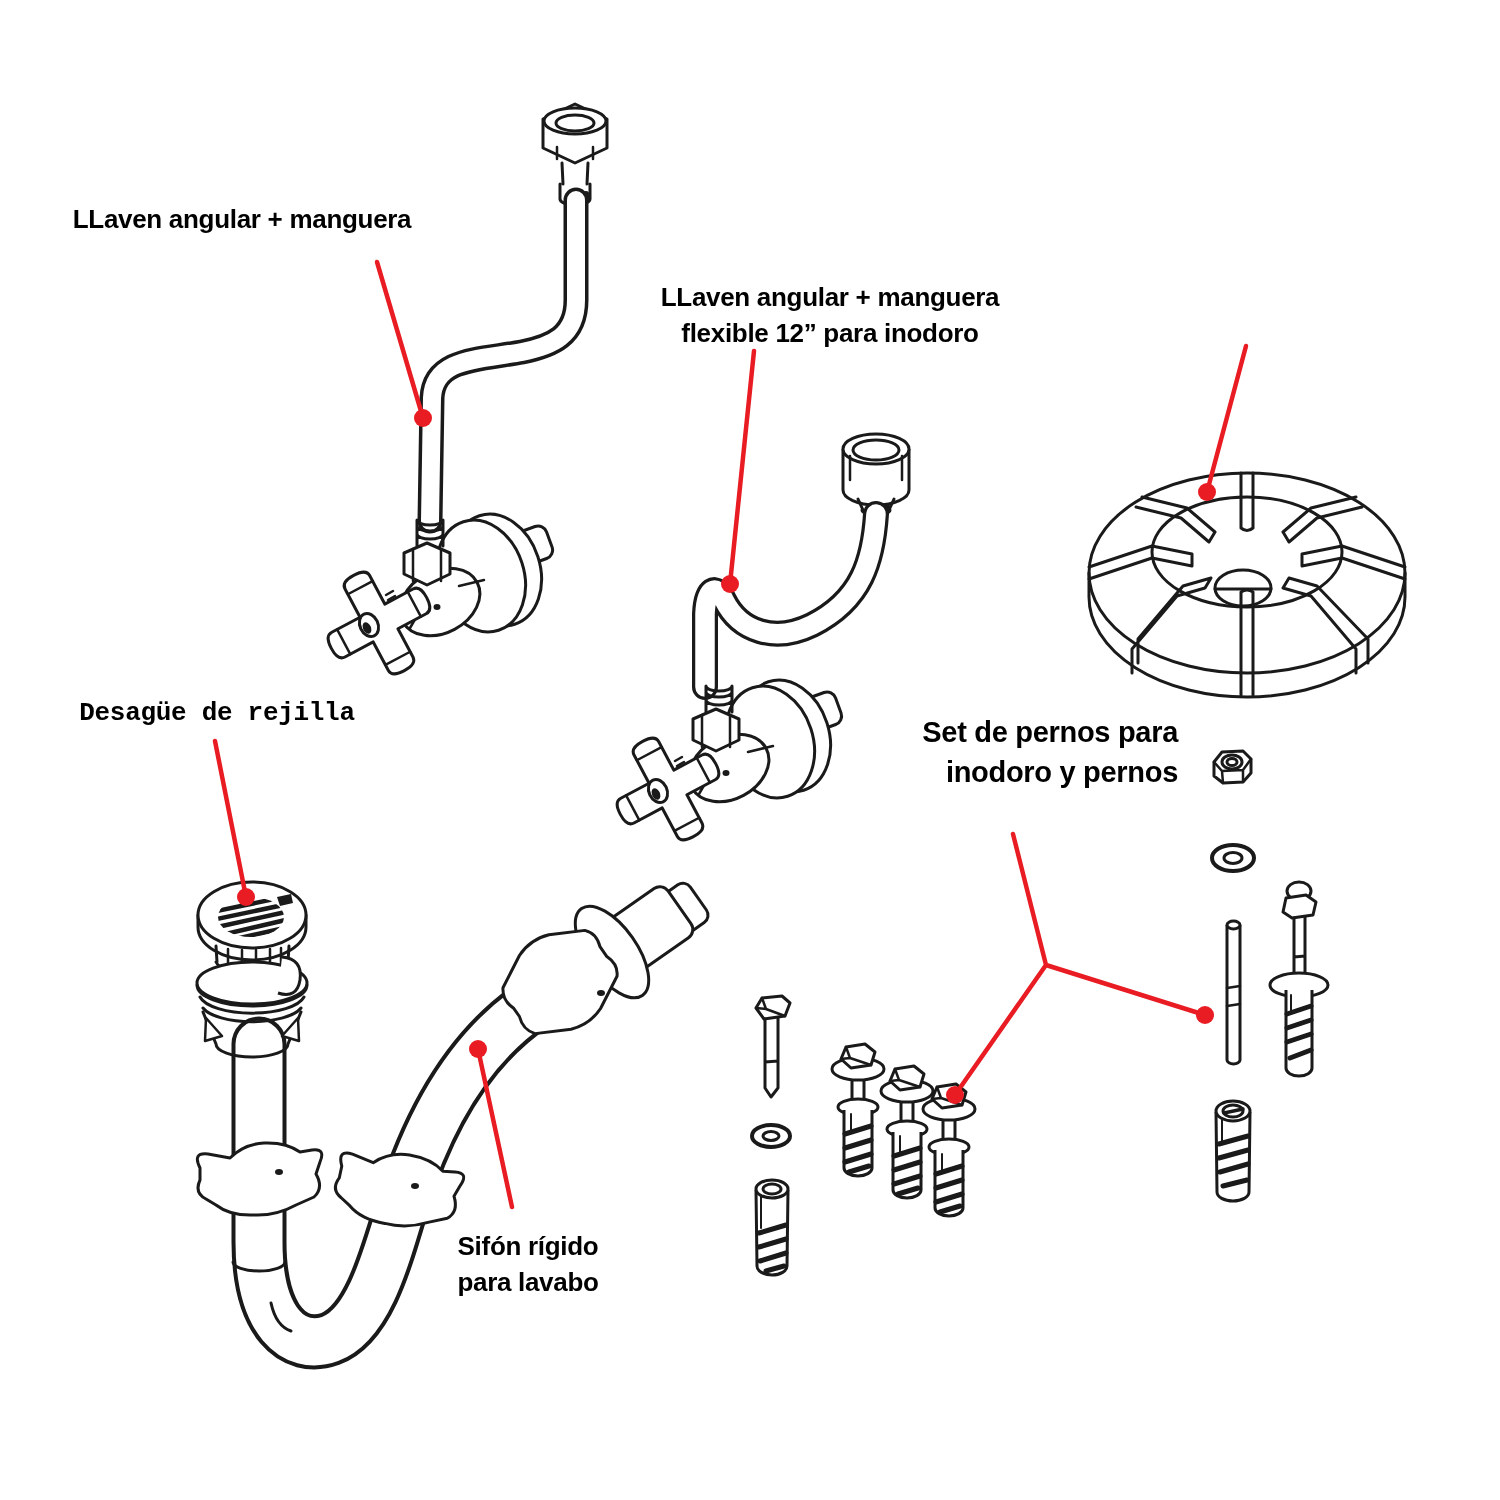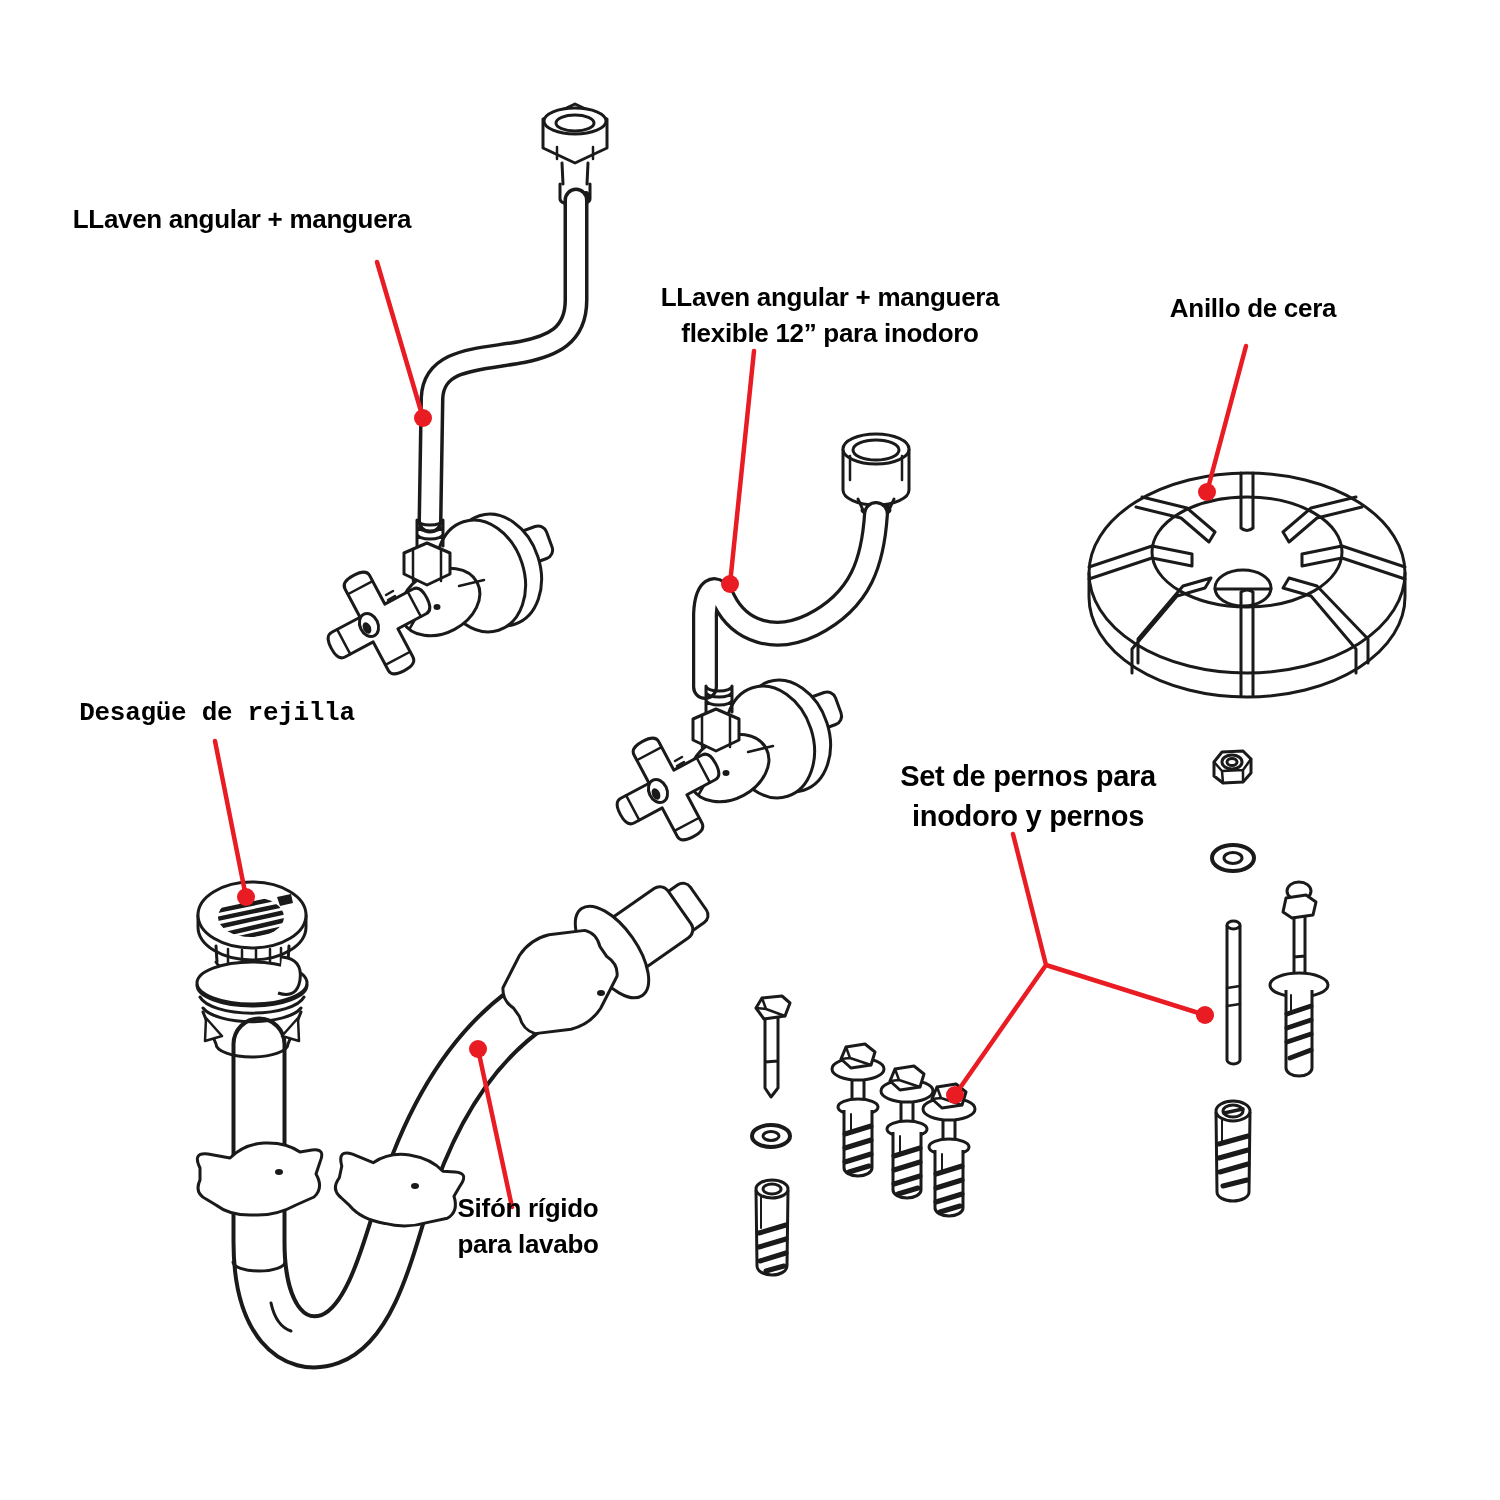--- a/index.html
+++ b/index.html
@@ -232,31 +232,28 @@
 
   <div class="lbl" style="left:40px; top:202px; width:404px;">
     <div>LLaven angular + manguera</div>
   </div>
 
   <div class="lbl" style="left:628px; top:280px; width:404px;">
     <div>LLaven angular + manguera</div>
     <div>flexible 12” para inodoro</div>
   </div>
 
-  <div class="lbl" style="left:1103px; top:291px; width:300px;">
-    <div>Anillo de cera</div>
-  </div>
 
   <div class="lbl" style="left:17px; top:696px; width:400px;font-family:Liberation Mono, monospace;">
     <div>Desagüe de rejilla</div>
   </div>
 
-  <div class="lbl big" style="left:878px; top:756px; width:300px;">
+  <div class="lbl big" style="left:878px; top:712px; width:300px;text-align:right;">
     <div>Set de pernos para</div>
     <div>inodoro y pernos</div>
   </div>
 
-  <div class="lbl" style="left:378px; top:1191px; width:300px;">
+  <div class="lbl" style="left:378px; top:1229px; width:300px;">
     <div>Sifón rígido</div>
     <div>para lavabo</div>
   </div>
 
 </div>
 
 </body></html>

